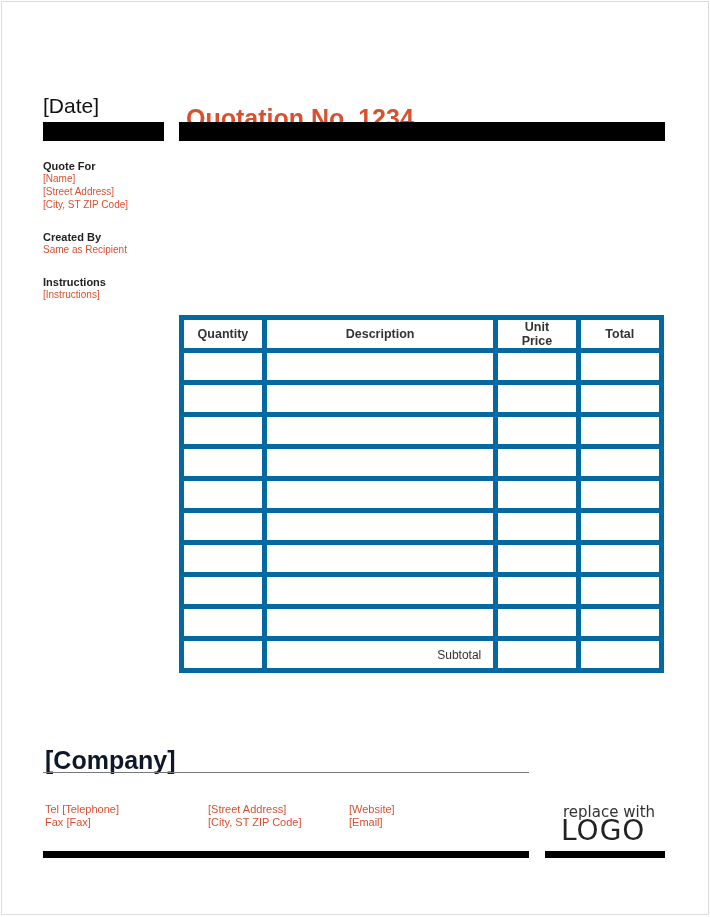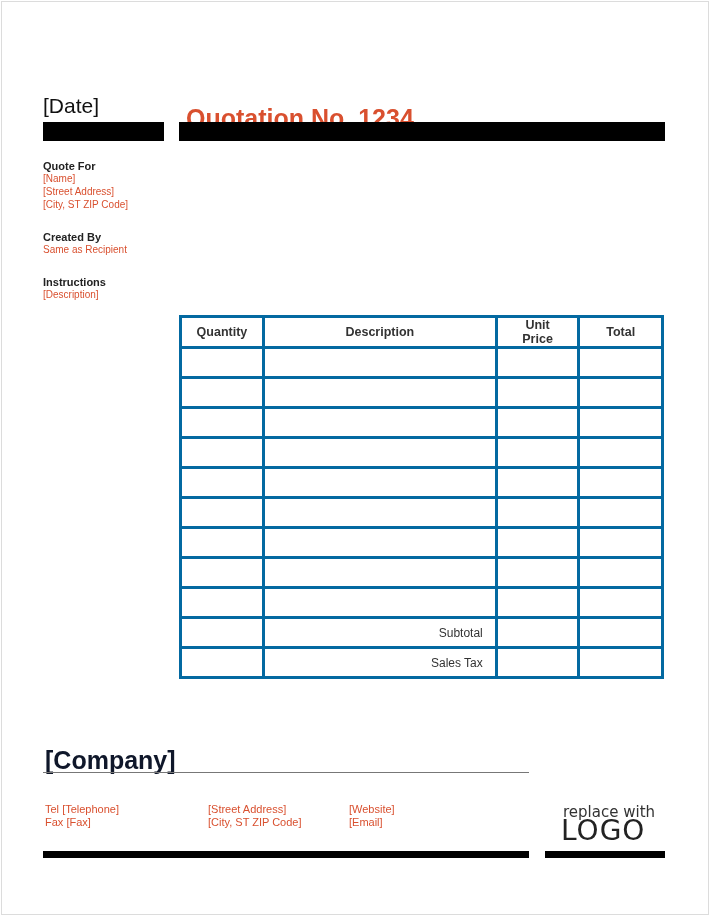--- a/index.html
+++ b/index.html
@@ -5,21 +5,21 @@
   html, body { margin: 0; padding: 0; background: #ffffff; }
   body { width: 710px; height: 917px; position: relative; overflow: hidden; font-family: "Liberation Sans", sans-serif; }
   .page { position: absolute; left: 1px; top: 1px; width: 706px; height: 912px; border: 1px solid #dcdcdc; background: #fff; }
   .abs { position: absolute; }
   .date { left: 43px; top: 94px; font-size: 21px; color: #111; }
   .title { left: 186px; top: 104px; font-size: 25px; font-weight: bold; color: #d9502f; }
   .bar { background: #000; }
   .lbl { font-size: 11px; font-weight: bold; color: #222; }
   .val { font-size: 10px; color: #d9502f; line-height: 13px; }
   table.items { position: absolute; left: 179px; top: 315px; width: 485px; border-collapse: collapse; font-size: 12px; color: #333; }
-  table.items th, table.items td { border: 3px solid #0369a1; padding: 0 12px; }
+  table.items th, table.items td { border: 5px solid #0369a1; padding: 0 12px; }
   table.items th { height: 28px; font-weight: bold; text-align: center; font-size: 12.5px; color: #333; }
   table.items td { height: 27px; }
   table.items td.sum { text-align: right; }
   table.items tr.total td { border-bottom: 2px solid #000; font-weight: bold; height: 28px; }
   .company { left: 45px; top: 746px; font-size: 25px; font-weight: bold; color: #0f172a; }
   .rule { left: 43px; top: 772px; width: 486px; height: 1px; background: #777; }
   .foot { font-size: 11px; color: #d9502f; line-height: 13px; }
   .foot b { font-weight: normal; text-align: center; }
   .logo-small { left: 563px; top: 803px; font-size: 15px; color: #333; font-family: "DejaVu Sans", sans-serif; }
   .logo-big { left: 561px; top: 814px; font-size: 28px; color: #222; font-family: "DejaVu Sans", sans-serif; letter-spacing: 1px; }
@@ -39,21 +39,21 @@
   <div class="val">[Name]</div>
   <div class="val">[Street Address]</div>
   <div class="val">[City, ST  ZIP Code]</div>
 </div>
 <div class="abs" style="left:43px;top:231px;">
   <div class="lbl">Created By</div>
   <div class="val">Same as Recipient</div>
 </div>
 <div class="abs" style="left:43px;top:276px;">
   <div class="lbl">Instructions</div>
-  <div class="val">[Description]</div>
+  <div class="val">[Instructions]</div>
 </div>
 
 <table class="items">
   <colgroup>
     <col style="width:83px">
       <col style="width:235px">
       <col style="width:83px">
       <col style="width:84px">
   </colgroup>
   <tbody>
@@ -116,26 +116,20 @@
         <td></td>
         <td></td>
         <td></td>
       </tr>
   <tr style="height:29px;">
     <td></td>
     <td class="sum">Subtotal</td>
     <td></td>
     <td></td>
   </tr>
-  <tr style="height:29px;">
-    <td></td>
-    <td class="sum">Sales Tax</td>
-    <td></td>
-    <td></td>
-  </tr>
 </tbody>
   </table>
 
 <div class="abs company">[Company]</div>
 <div class="abs rule"></div>
 
 <div class="abs foot" style="left:45px;top:803px;">
   <div><b>Tel</b> <span>[Telephone]</span></div>
   <div><b>Fax</b> <span>[Fax]</span></div>
 </div>

